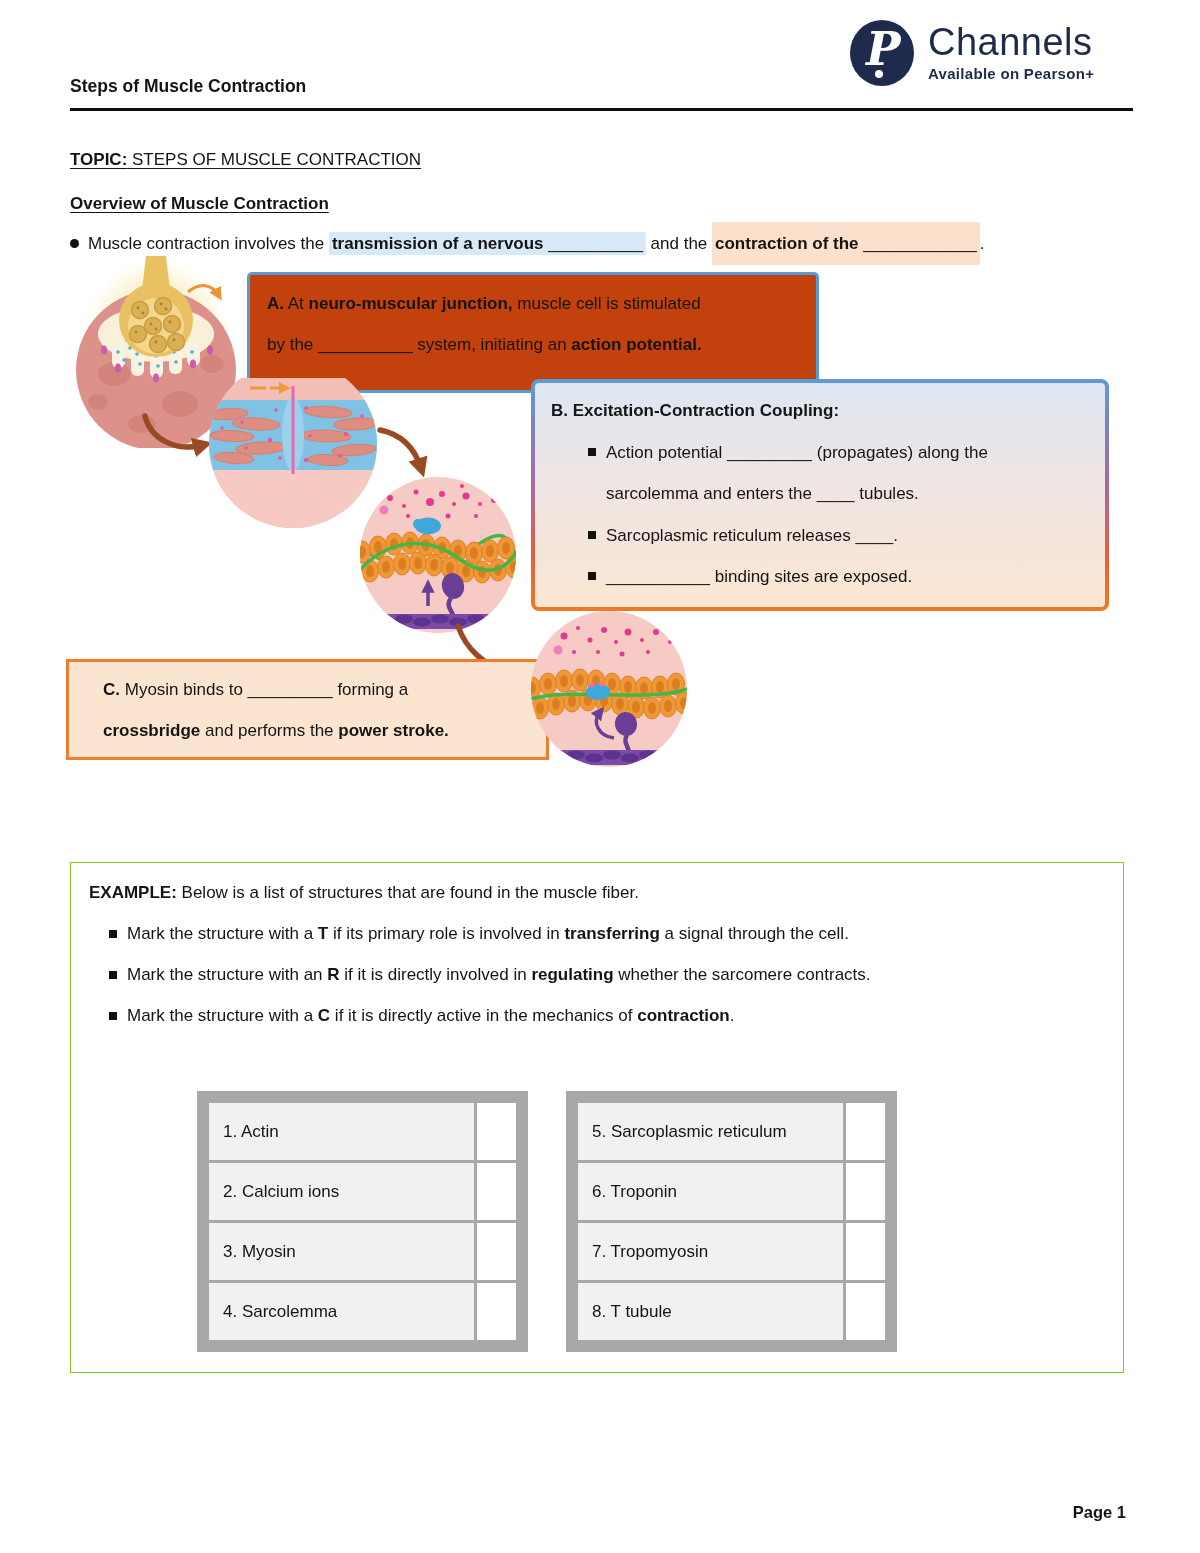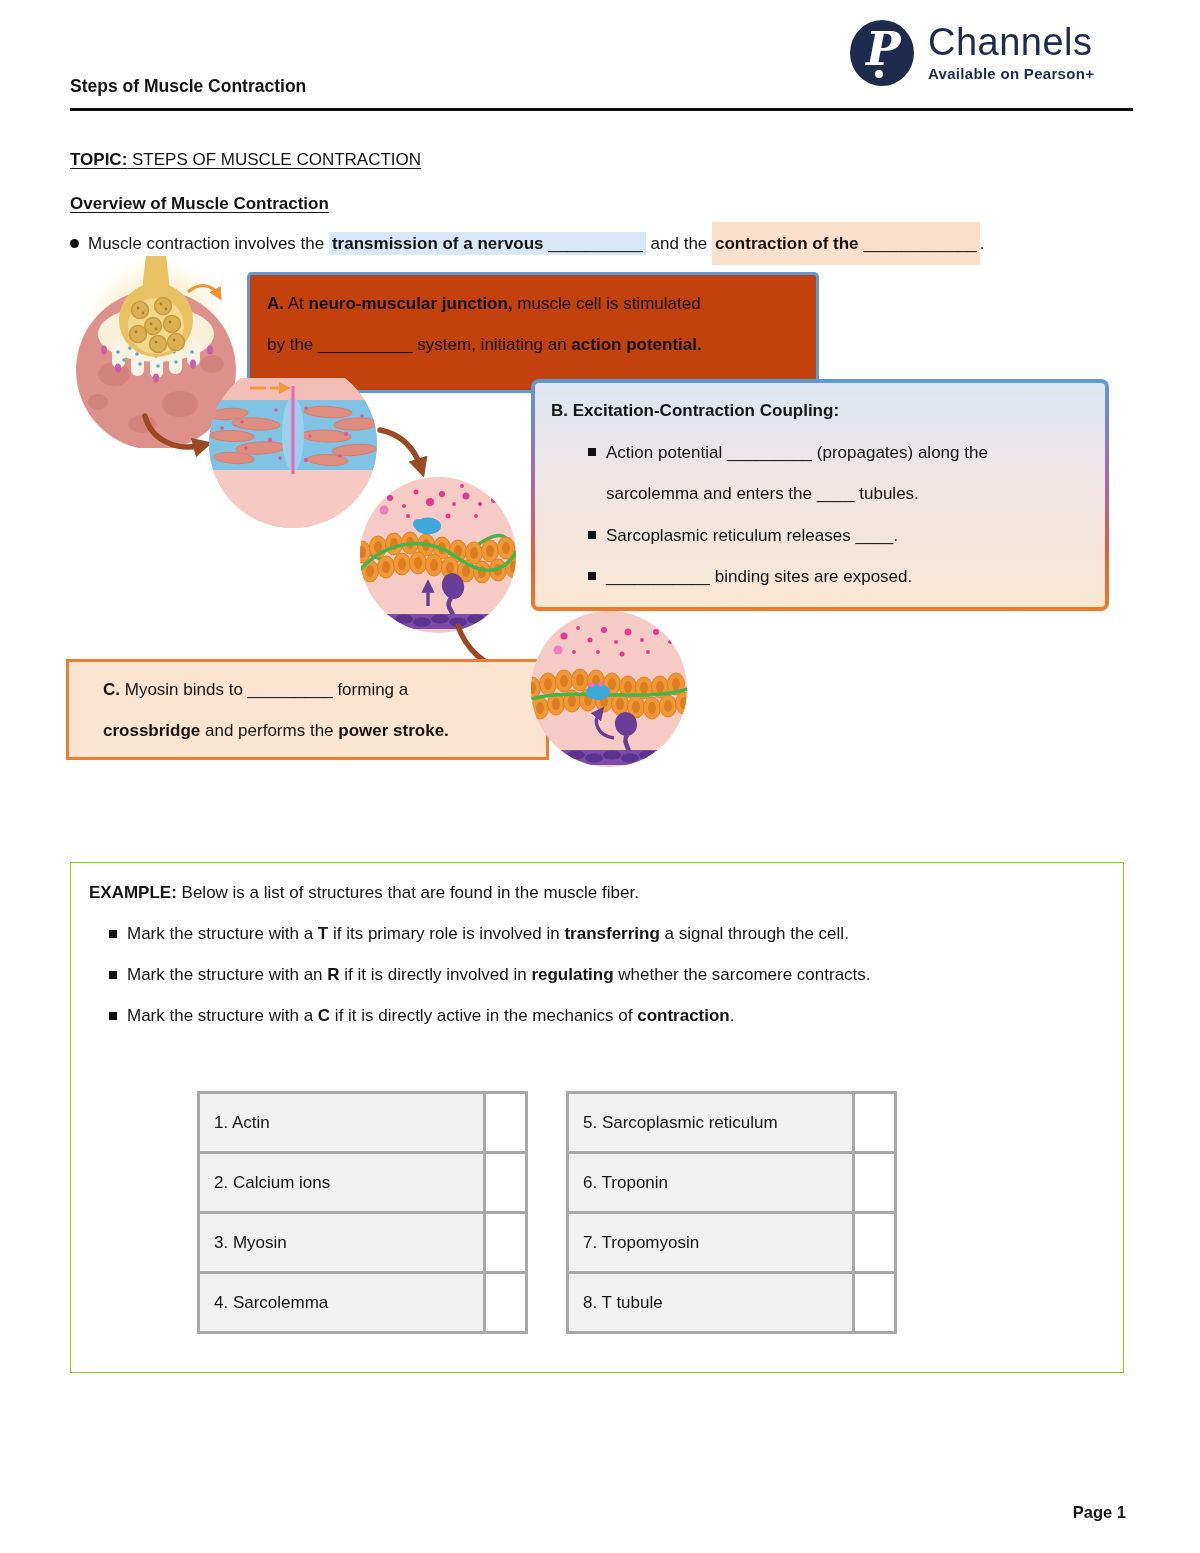--- a/index.html
+++ b/index.html
@@ -40,21 +40,21 @@
   .sq{width:8px;height:8px;background:#111;margin:16px 10px 0 0;flex:none;}
   .box-c{left:66px;top:659px;width:443px;height:88px;background:#fbe5d1;border:3px solid #ed7d31;
          padding:7px 0 0 34px;line-height:41px;box-sizing:content-box;}
 
   
   .example-box{left:70px;top:862px;width:1052px;height:509px;border:1px solid #84cc16;background:#fff;}
   .ex-head{margin:19px 0 0 18px;line-height:22px;}
   .ex-bullet{display:flex;align-items:flex-start;margin:19px 16px 0 38px;line-height:22px;}
   .ex-bullet .sq{margin-top:7px;}
   .tables{position:absolute;left:126px;top:228px;display:flex;gap:38px;}
-  .wtable{width:331px;background:#a8a8a8;padding:3px;box-sizing:border-box;}
+  .wtable{width:331px;background:#a8a8a8;padding:12px;box-sizing:border-box;}
   .wrow{display:flex;height:57px;margin-bottom:3px;}
   .wrow:last-child{margin-bottom:0;}
   .wlabel{flex:1;background:#f1f1f1;display:flex;align-items:center;padding-left:14px;}
   .wanswer{width:39px;background:#fff;margin-left:3px;}
 
   .page-num{left:1046px;top:1503px;width:80px;text-align:right;font-weight:bold;font-size:16.5px;}
 </style>
 </head>
 <body>
 

